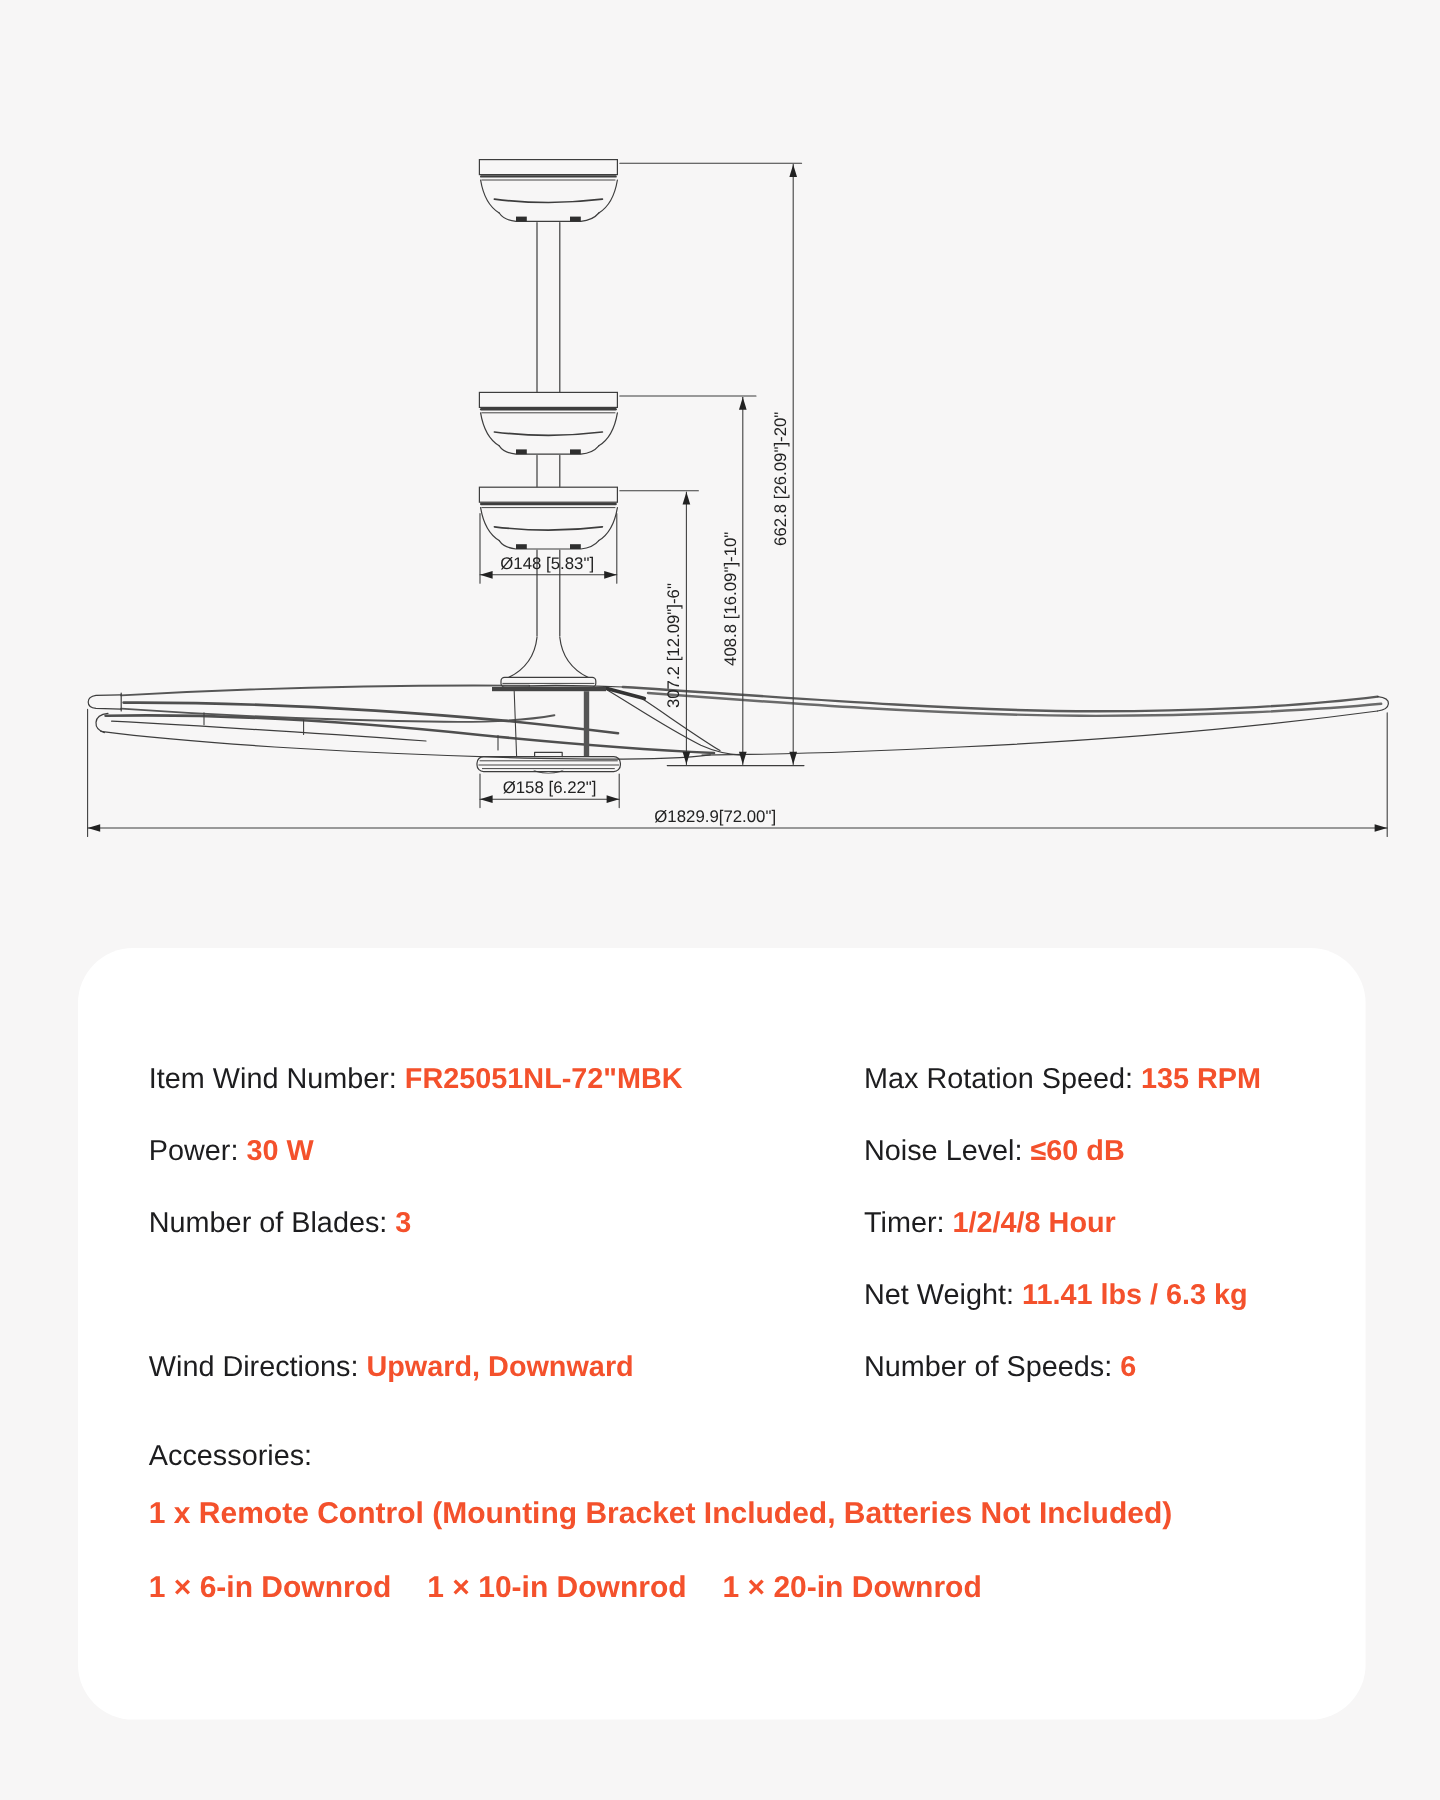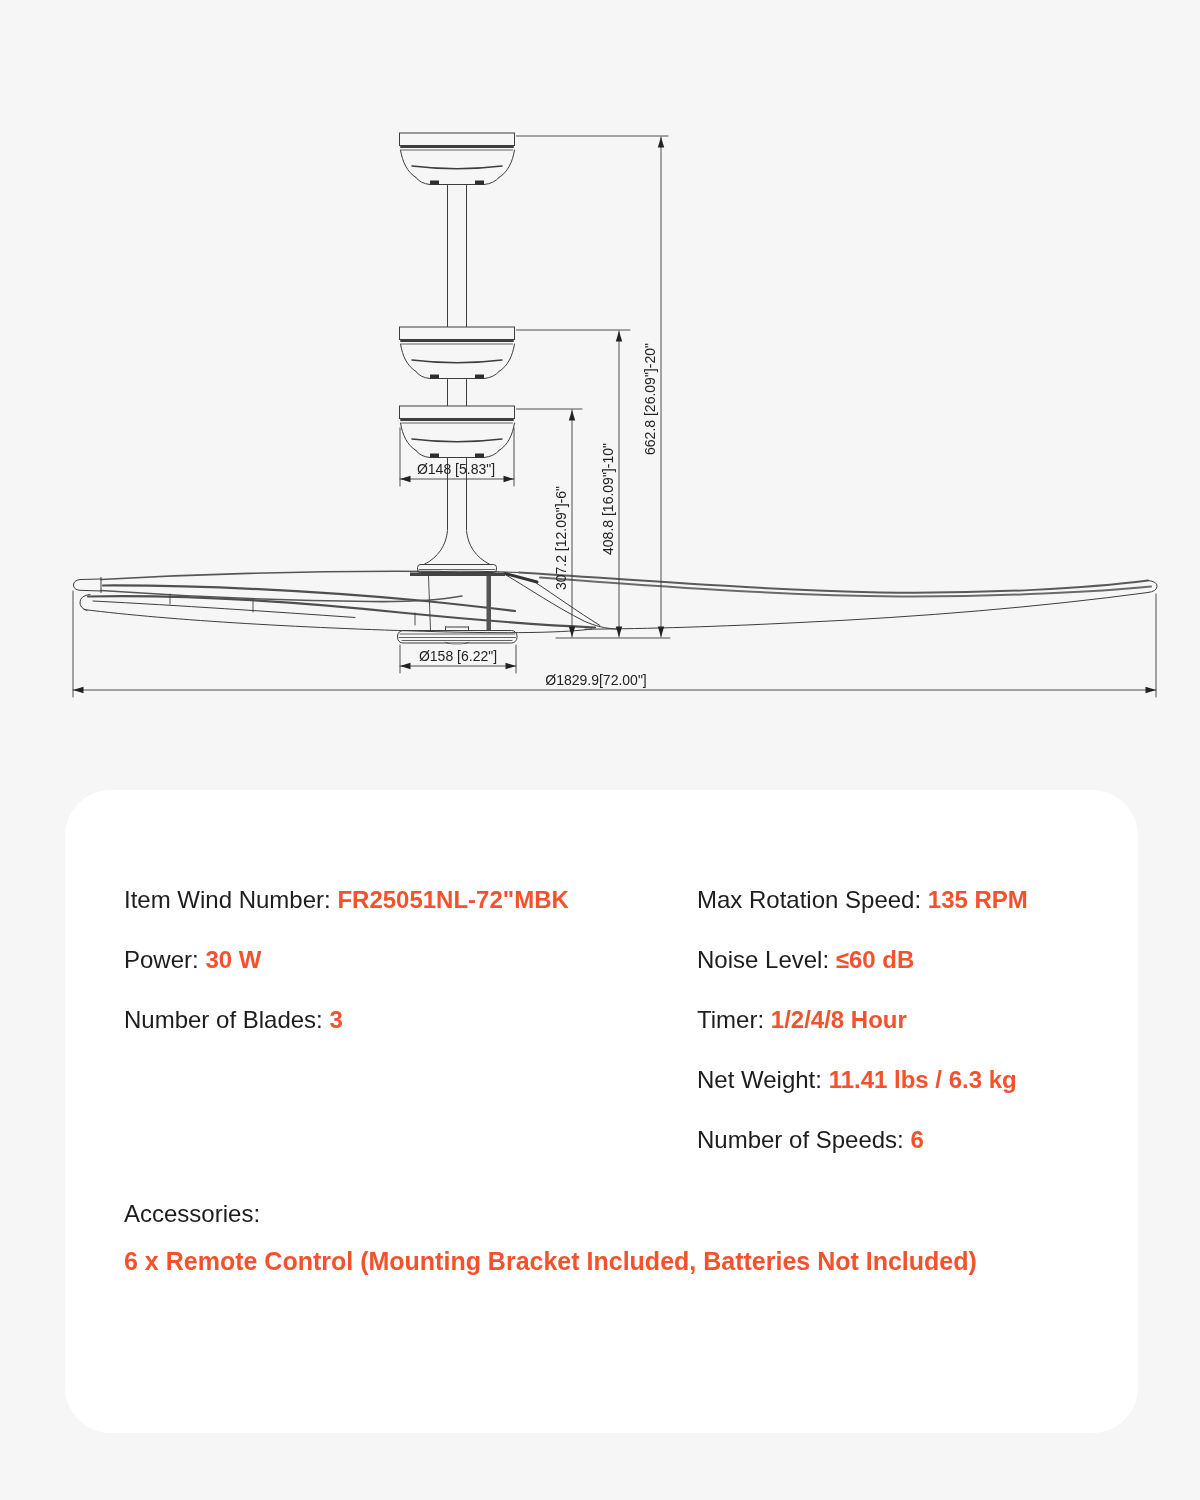--- a/index.html
+++ b/index.html
@@ -25,21 +25,21 @@
     border-radius:46px;
   }
   .spec-row{
     position:absolute;
     font-size:24px;
     line-height:30px;
     color:#1d1d1f;
     white-space:nowrap;
   }
   .col-left{left:59px;}
-  .col-right{left:632px;}
+  .col-right{left:655px;}
   .spec-value{
     color:#f4512c;
     font-weight:700;
   }
   .accessory-line{
     position:absolute;
     left:59px;
     font-size:25px;
     line-height:32px;
     font-weight:700;
@@ -161,22 +161,26 @@
     <text x="613" y="499" text-anchor="middle" transform="rotate(-90 613 499)">408.8 [16.09"]-10"</text>
     <text x="655" y="399" text-anchor="middle" transform="rotate(-90 655 399)">662.8 [26.09"]-20"</text>
   </g>
 </svg>
 
 <div class="spec-panel">
 
   <div class="spec-row col-left" style="top:95px"><span>Item Wind Number: </span><span class="spec-value">FR25051NL-72"MBK</span></div>
   <div class="spec-row col-left" style="top:155px"><span>Power: </span><span class="spec-value">30 W</span></div>
   <div class="spec-row col-left" style="top:215px"><span>Number of Blades: </span><span class="spec-value">3</span></div>
+  <div class="spec-row col-left" style="top:335px"><span>Wind Directions: </span><span class="spec-value">Upward, Downward</span></div>
   <div class="spec-row col-left" style="top:409px"><span>Accessories:</span></div>
 
   <div class="spec-row col-right" style="top:95px"><span>Max Rotation Speed: </span><span class="spec-value">135 RPM</span></div>
   <div class="spec-row col-right" style="top:155px"><span>Noise Level: </span><span class="spec-value">≤60 dB</span></div>
   <div class="spec-row col-right" style="top:215px"><span>Timer: </span><span class="spec-value">1/2/4/8 Hour</span></div>
   <div class="spec-row col-right" style="top:275px"><span>Net Weight: </span><span class="spec-value">11.41 lbs / 6.3 kg</span></div>
   <div class="spec-row col-right" style="top:335px"><span>Number of Speeds: </span><span class="spec-value">6</span></div>
 
-  <div class="accessory-line" style="top:455px">6 x Remote Control (Mounting Bracket Included, Batteries Not Included)</div>
+  <div class="accessory-line" style="top:455px">1 x Remote Control (Mounting Bracket Included, Batteries Not Included)</div>
+  <div class="accessory-line" style="top:517px">
+    <span class="downrod-item">1 × 6-in Downrod</span><span class="downrod-item">1 × 10-in Downrod</span><span>1 × 20-in Downrod</span>
+  </div>
 </div>
 
 </body></html>

